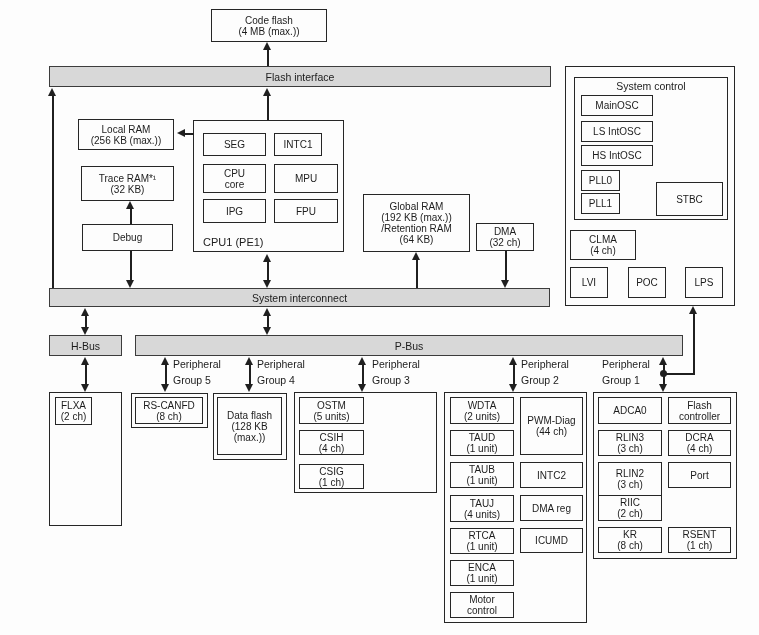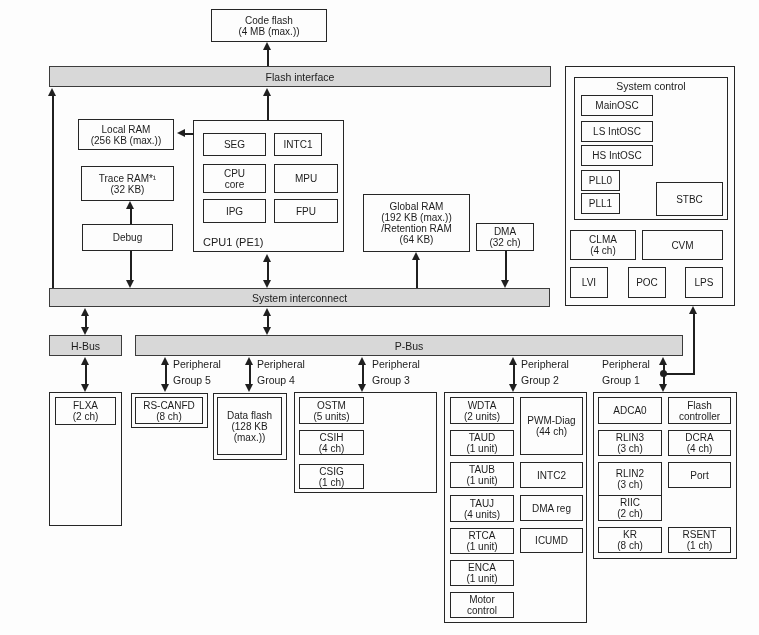--- a/index.html
+++ b/index.html
@@ -59,42 +59,41 @@
     <span class="sctitle">System control</span>
   </div>
   <div class="box" style="left:581px;top:95px;width:72px;height:21px;">MainOSC</div>
   <div class="box" style="left:581px;top:121px;width:72px;height:21px;">LS IntOSC</div>
   <div class="box" style="left:581px;top:145px;width:72px;height:21px;">HS IntOSC</div>
   <div class="box" style="left:581px;top:170px;width:39px;height:21px;">PLL0</div>
   <div class="box" style="left:581px;top:193px;width:39px;height:21px;">PLL1</div>
   <div class="box" style="left:656px;top:182px;width:67px;height:34px;">STBC</div>
   <div class="box" style="left:570px;top:230px;width:66px;height:30px;">CLMA
 (4 ch)</div>
-  <div class="box" style="left:642px;top:230px;width:81px;height:30px;">CVM</div>
   <div class="box" style="left:570px;top:267px;width:38px;height:31px;">LVI</div>
   <div class="box" style="left:628px;top:267px;width:38px;height:31px;">POC</div>
   <div class="box" style="left:685px;top:267px;width:38px;height:31px;">LPS</div>
 
   <div class="bar" style="left:49px;top:288px;width:501px;height:19px;">System interconnect</div>
   <div class="bar" style="left:49px;top:335px;width:73px;height:21px;">H-Bus</div>
   <div class="bar" style="left:135px;top:335px;width:548px;height:21px;">P-Bus</div>
 
   <div class="glabel" style="left:173px;top:357px;">Peripheral
 Group 5</div>
   <div class="glabel" style="left:257px;top:357px;">Peripheral
 Group 4</div>
   <div class="glabel" style="left:372px;top:357px;">Peripheral
 Group 3</div>
   <div class="glabel" style="left:521px;top:357px;">Peripheral
 Group 2</div>
   <div class="glabel" style="left:602px;top:357px;">Peripheral
 Group 1</div>
 
   <div class="box thick container" style="left:49px;top:392px;width:73px;height:134px;"></div>
-  <div class="box" style="left:55px;top:397px;width:61px;height:28px;">FLXA
+  <div class="box" style="left:55px;top:397px;width:37px;height:28px;">FLXA
 (2 ch)</div>
 
   <div class="box thick container" style="left:131px;top:393px;width:77px;height:35px;"></div>
   <div class="box" style="left:135px;top:397px;width:68px;height:27px;">RS-CANFD
 (8 ch)</div>
 
   <div class="box thick container" style="left:213px;top:393px;width:74px;height:67px;"></div>
   <div class="box" style="left:217px;top:397px;width:65px;height:58px;">Data flash
 (128 KB
 (max.))</div>

